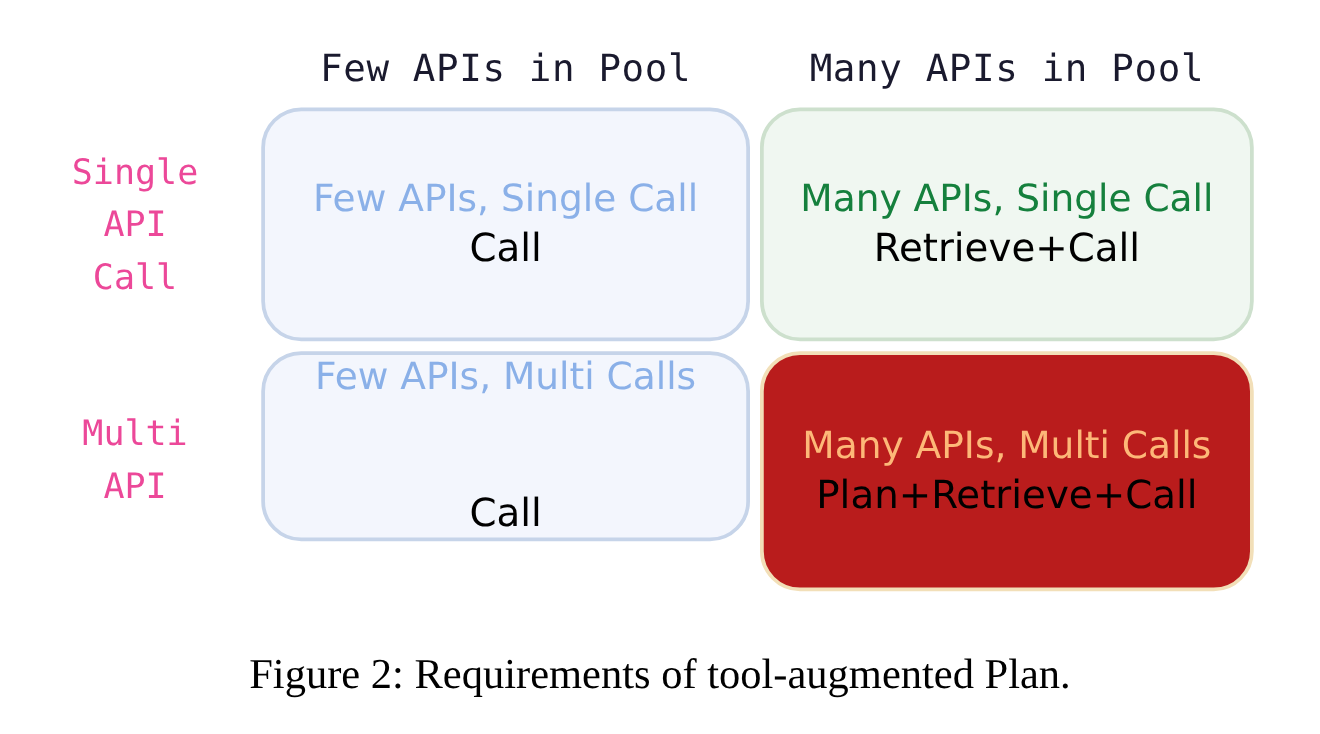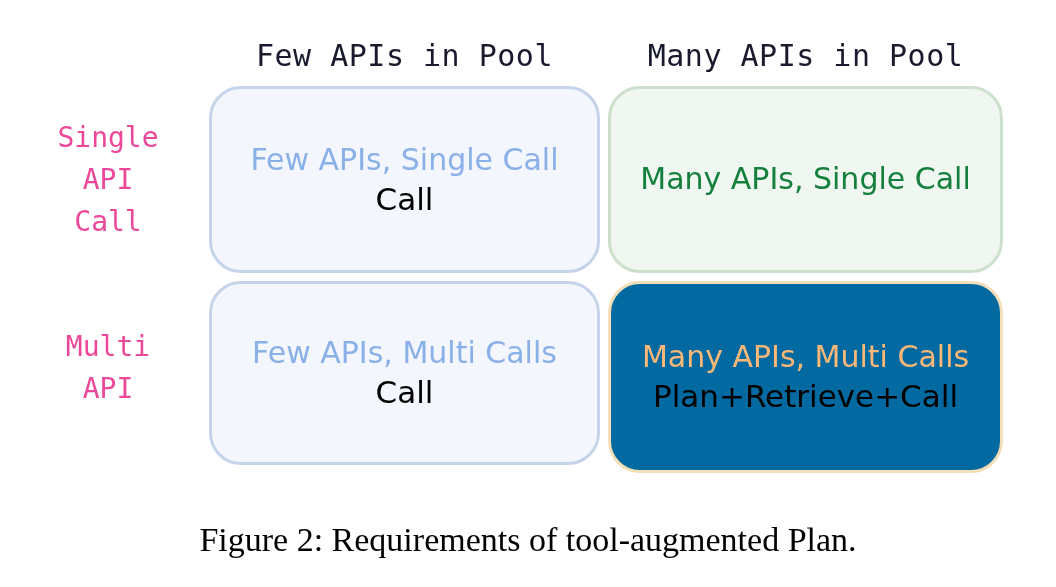--- a/index.html
+++ b/index.html
@@ -64,24 +64,24 @@
     box-sizing: border-box;
     display: flex;
     flex-direction: column;
     align-items: center;
     justify-content: center;
   }
   #cell-few-single  { left: 209px; top: 86px;  width: 391px; height: 187px;
                       background: #f3f6fd; border-color: #c6d4e9; }
   #cell-many-single { left: 608px; top: 86px;  width: 395px; height: 187px;
                       background: #f0f7f1; border-color: #cde0cd; }
-  #cell-few-multi   { left: 209px; top: 281px; width: 391px; height: 184px;
-                      background: #f3f6fd; border-color: #c6d4e9; }
+  #cell-few-multi   { left: 209px; top: 281px; width: 391px; height: 152px;
+                      background: #f3f6fd; border-color: #c6d4e9; justify-content: space-between; }
   #cell-many-multi  { left: 608px; top: 281px; width: 395px; height: 192px;
-                      background: #0369a1; border-color: #f2dfb8; }
+                      background: #b91c1c; border-color: #f2dfb8; }
 
   .cell-title {
     font-family: "DejaVu Sans", "Liberation Sans", sans-serif;
     font-size: 30px;
     line-height: 36px;
     font-weight: 400;
     white-space: nowrap;
     margin-bottom: 2px;
   }
   .cell-sub {
@@ -128,20 +128,21 @@
     <span class="rh-line">API</span>
   </div>
 
   <div class="cell" id="cell-few-single">
     <div class="cell-title title-blue">Few APIs, Single Call</div>
     <div class="cell-sub">Call</div>
   </div>
 
   <div class="cell" id="cell-many-single">
     <div class="cell-title title-green">Many APIs, Single Call</div>
+    <div class="cell-sub">Retrieve+Call</div>
   </div>
 
   <div class="cell" id="cell-few-multi">
     <div class="cell-title title-blue">Few APIs, Multi Calls</div>
     <div class="cell-sub">Call</div>
   </div>
 
   <div class="cell" id="cell-many-multi">
     <div class="cell-title title-orange">Many APIs, Multi Calls</div>
     <div class="cell-sub">Plan+Retrieve+Call</div>

